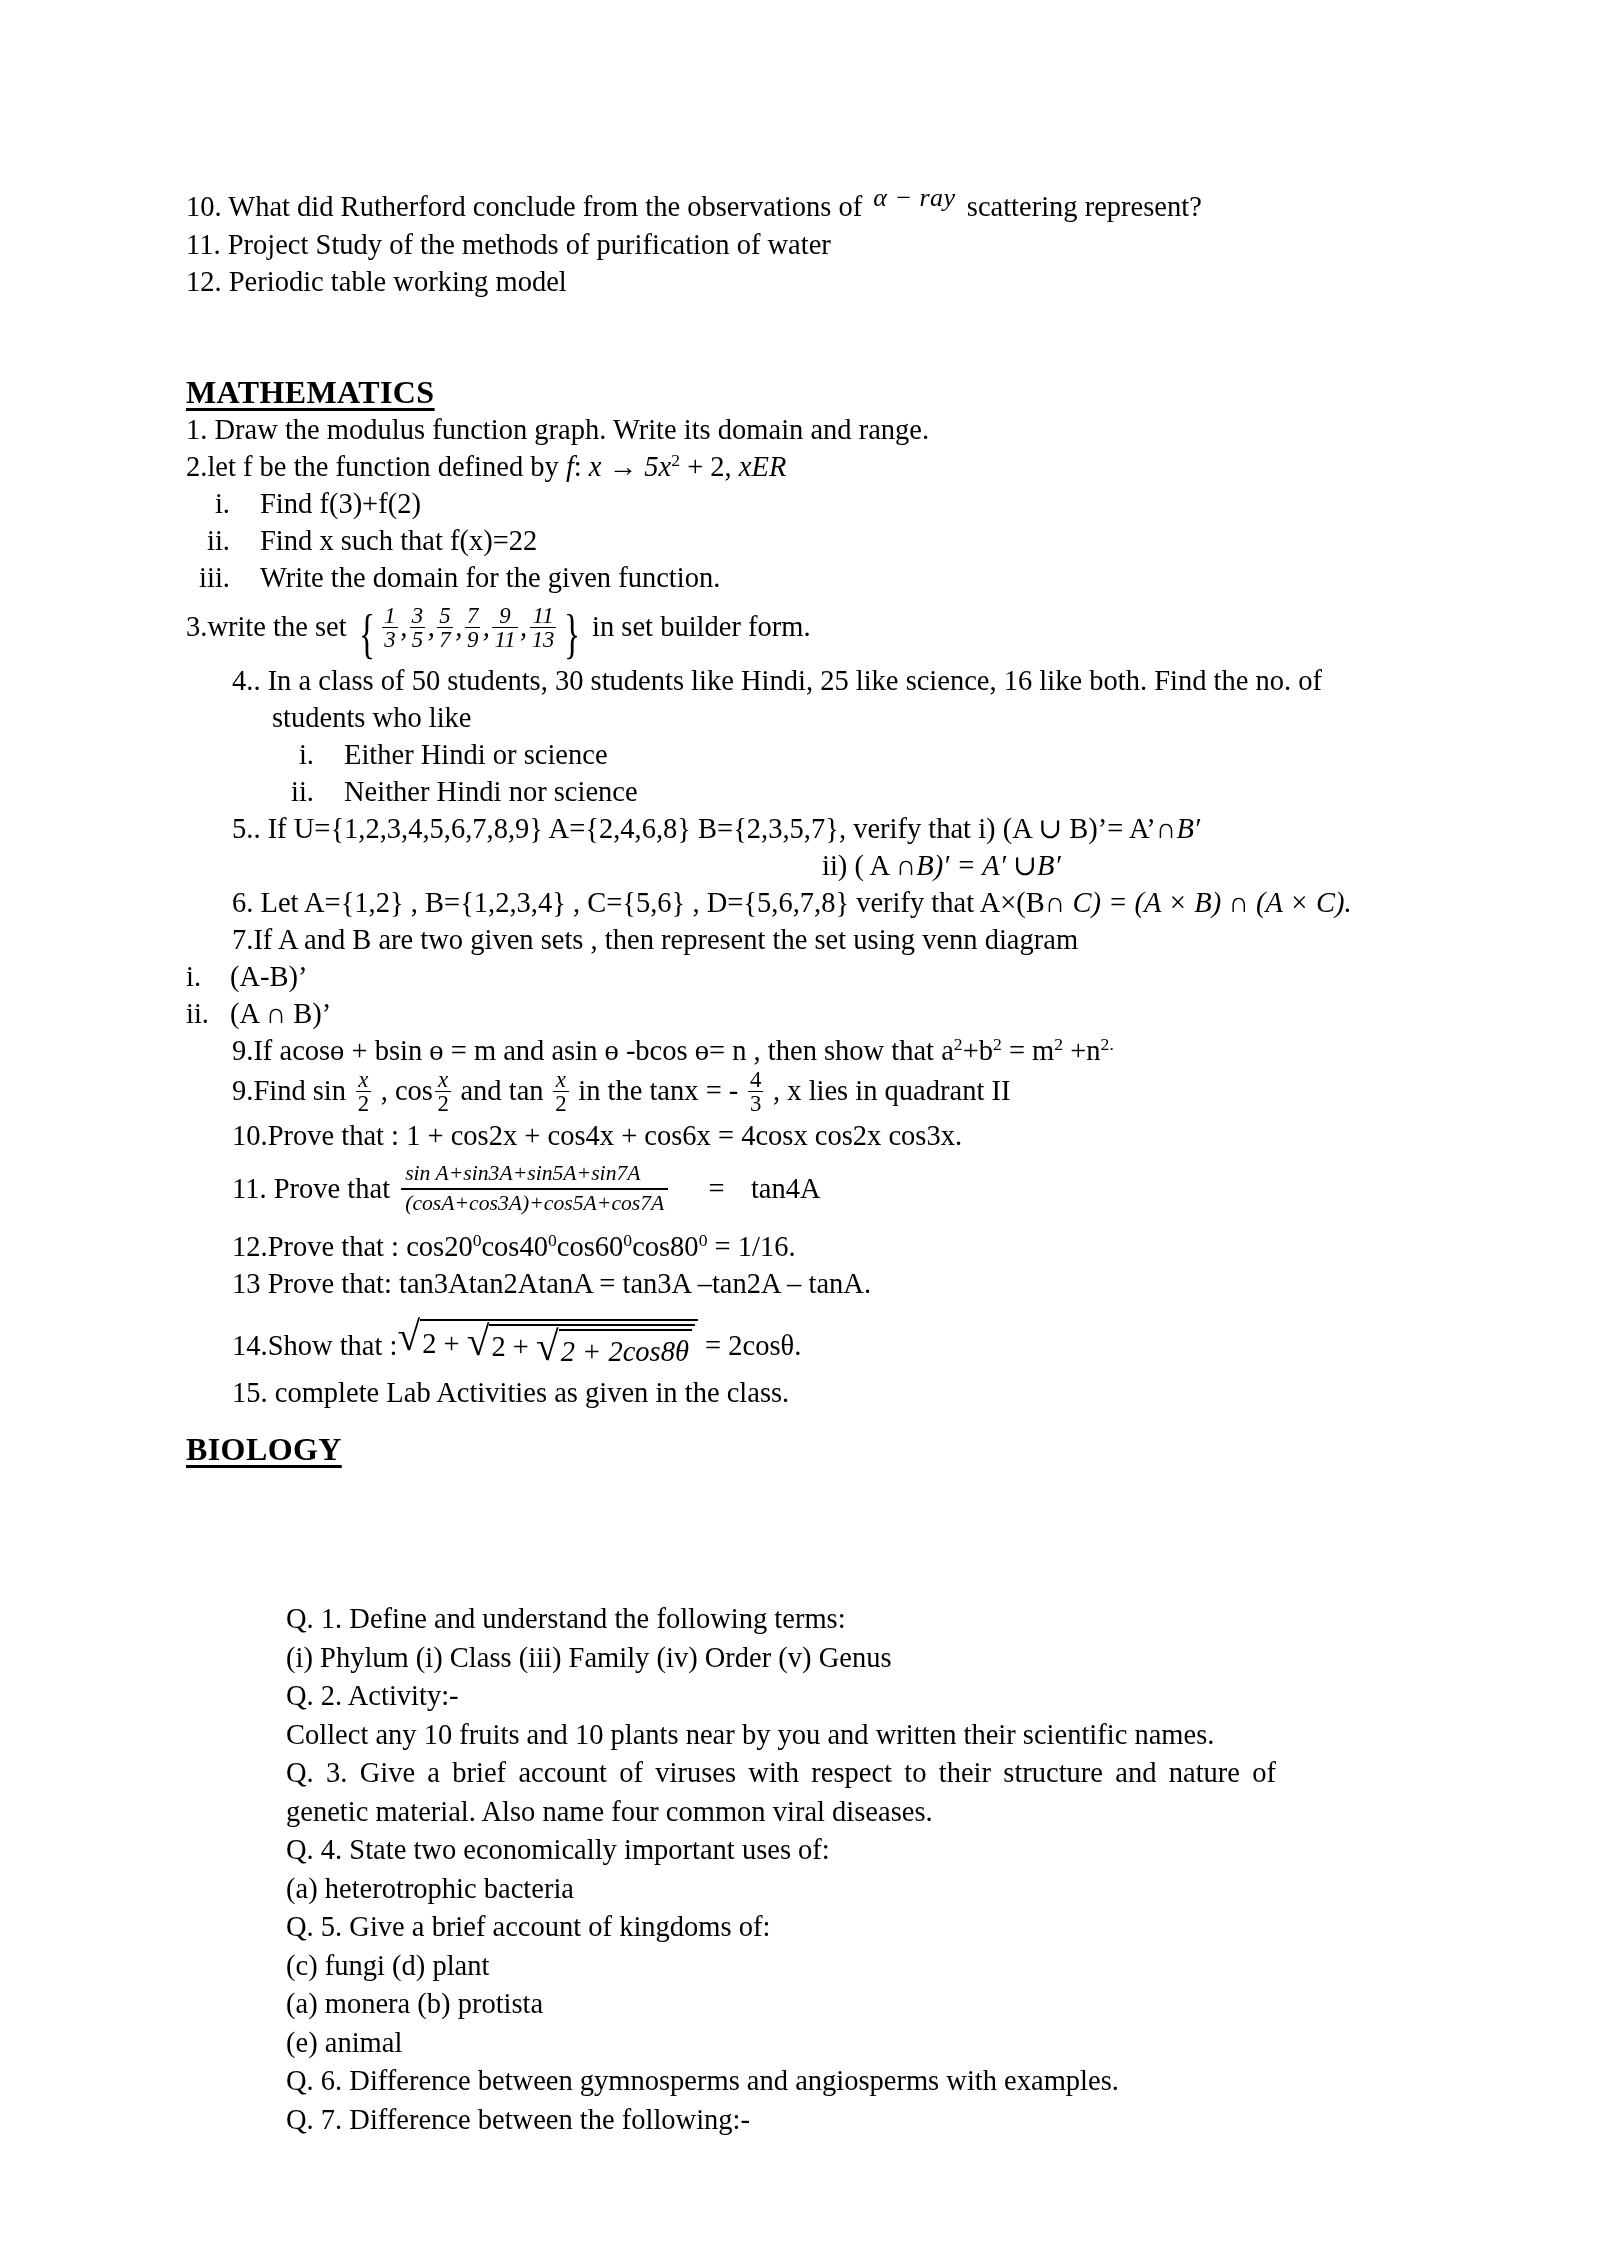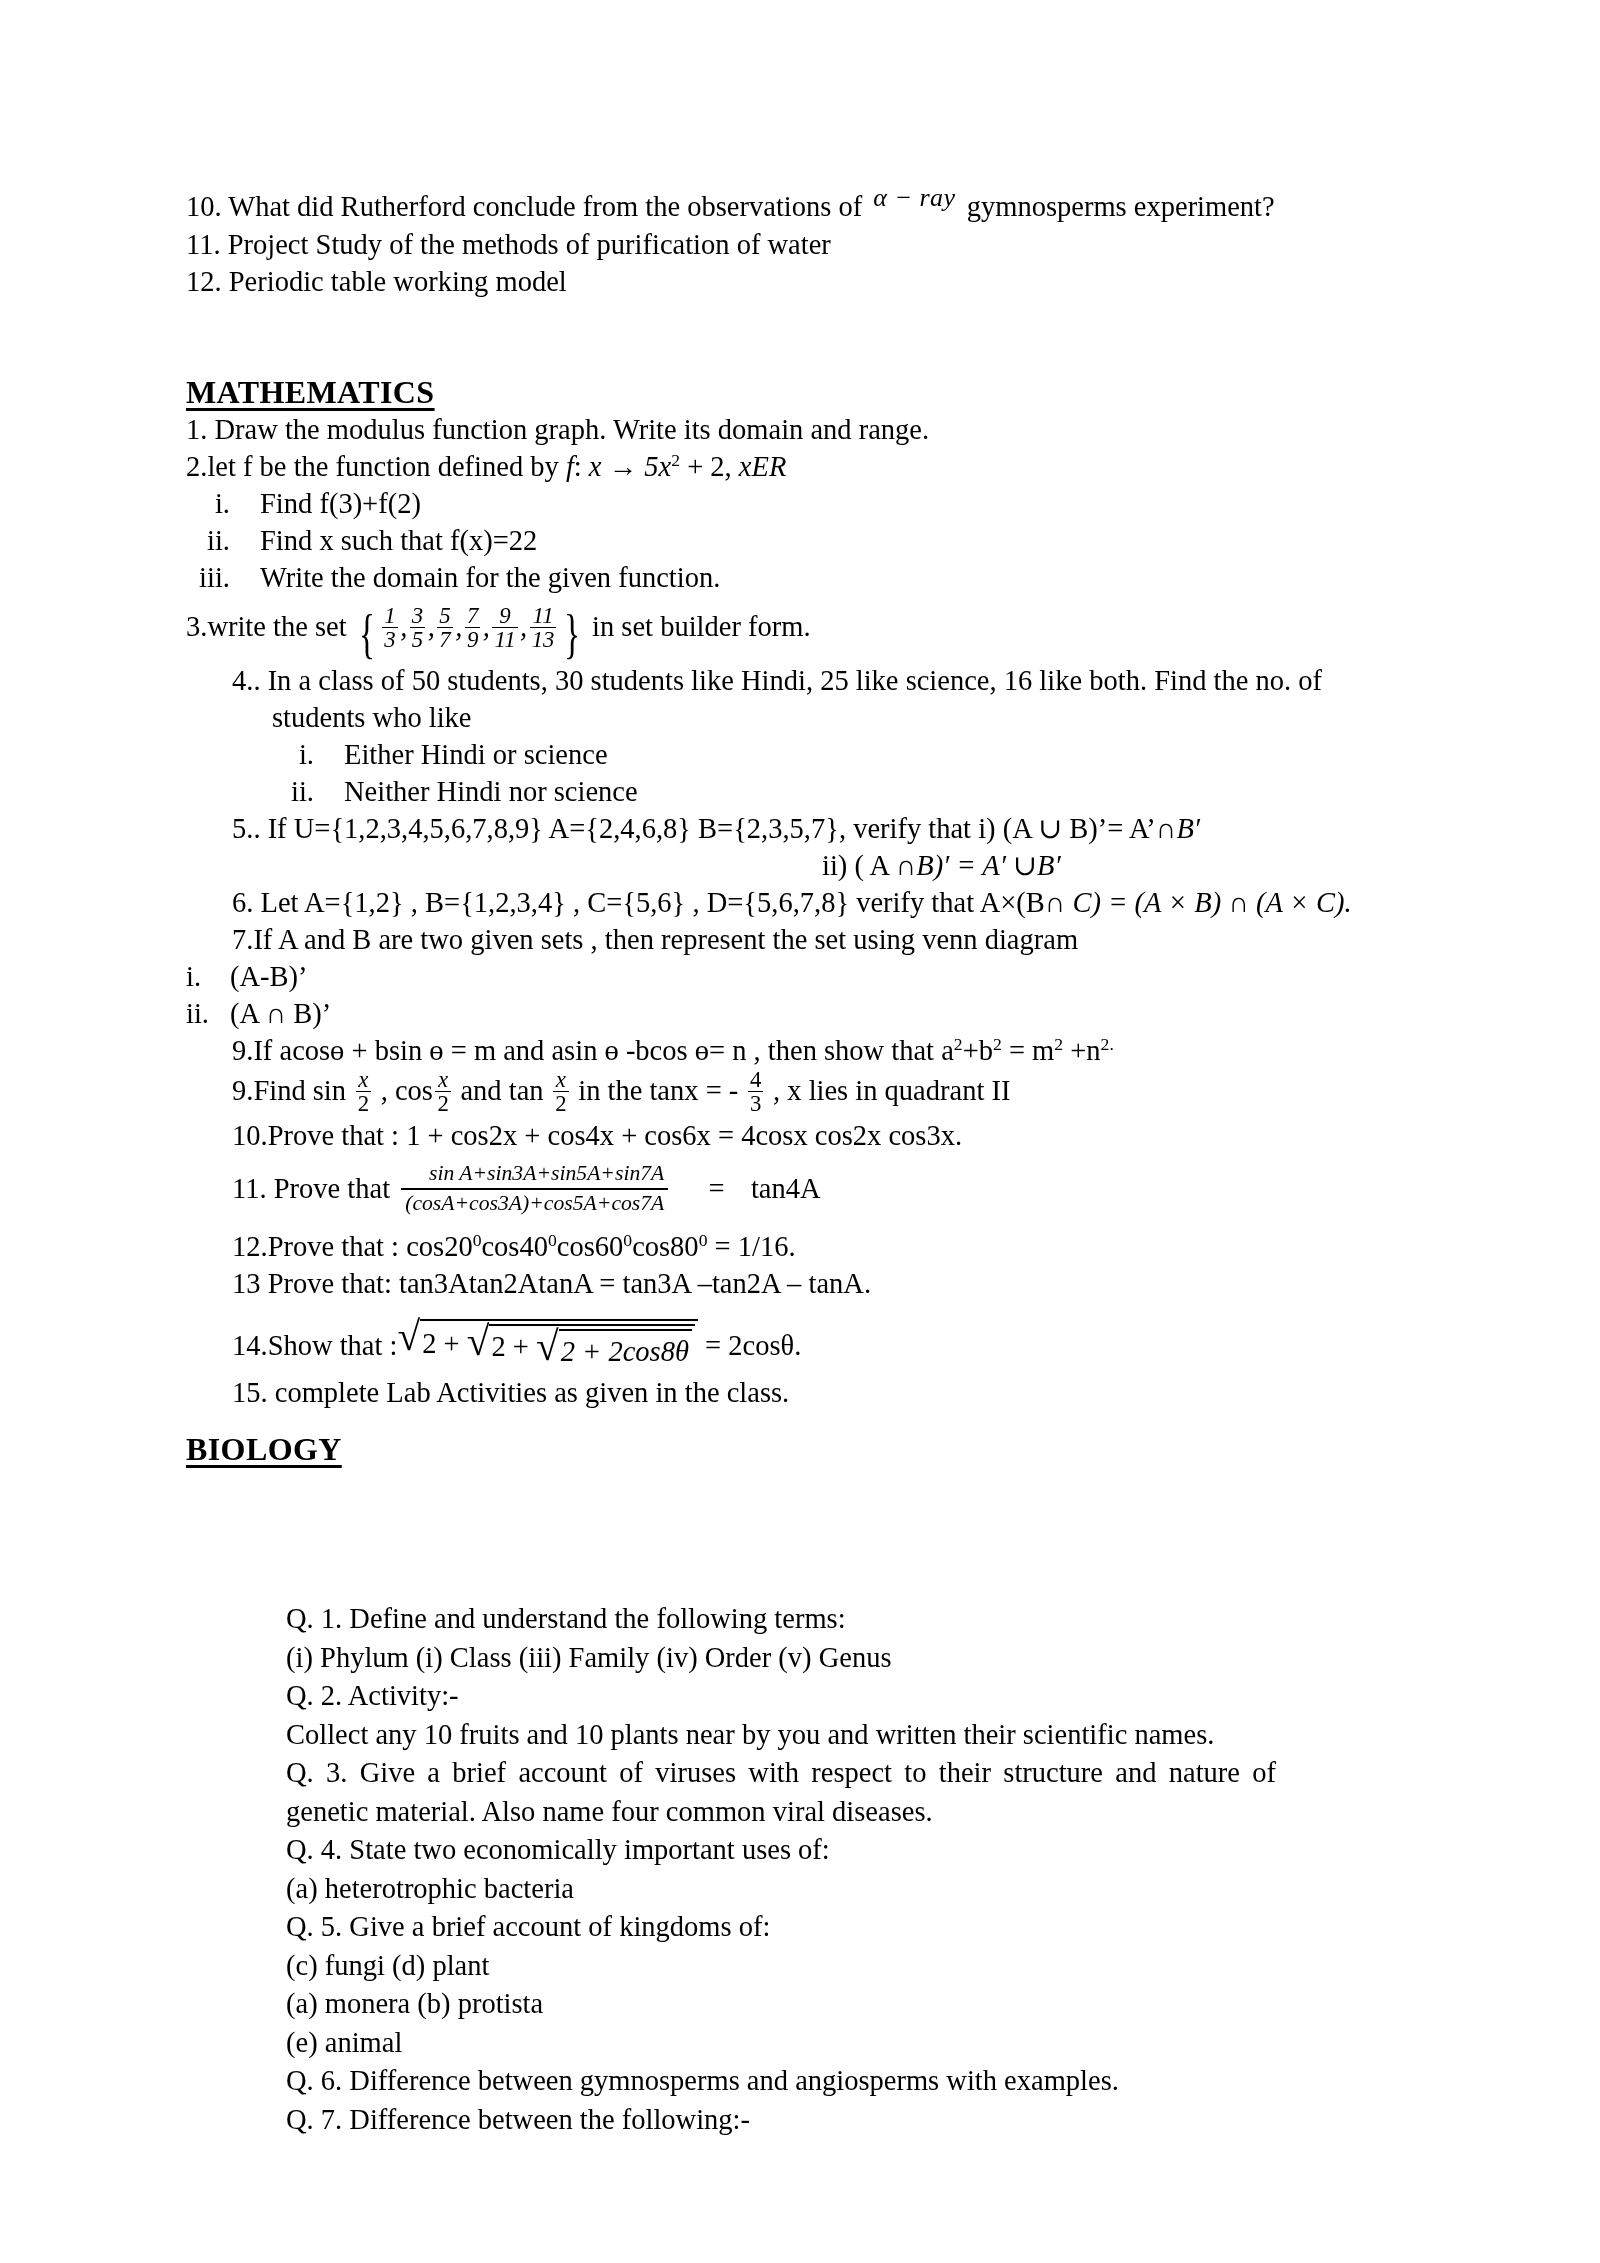--- a/index.html
+++ b/index.html
@@ -93,21 +93,21 @@
     line-height: 0;
     vertical-align: -0.30em;
     font-weight: 300;
     display: inline-block;
     transform: scaleX(0.62);
   }
 
   .bigfrac {
     display: inline-flex;
     flex-direction: column;
-    align-items: flex-end;
+    align-items: flex-start;
     vertical-align: middle;
     font-size: 0.76em;
     line-height: 1.2;
     padding: 0 4px;
     position: relative;
     top: -2px;
     font-style: italic;
   }
   .bigfrac .num { padding: 0 4px 1px 4px; }
   .bigfrac .den { padding: 1px 4px 0 4px; border-top: 2.2px solid #000; }
@@ -151,21 +151,21 @@
 </head>
 <body>
 
 <div class="page">
 
   <div class="content">
 
     <div class="line">
       <span>10. What did Rutherford conclude from the observations of</span>
       <span class="alpha-ray">α − ray</span>
-      <span>gymnosperms experiment?</span>
+      <span>scattering represent?</span>
     </div>
     <div class="line">11. Project Study of the methods of purification of water</div>
     <div class="line">12. Periodic table working model</div>
 
     <div class="spacer-lg"></div>
 
     <div class="section-title">MATHEMATICS</div>
 
     <div class="line">1. Draw the modulus function graph. Write its domain and range.</div>
 

